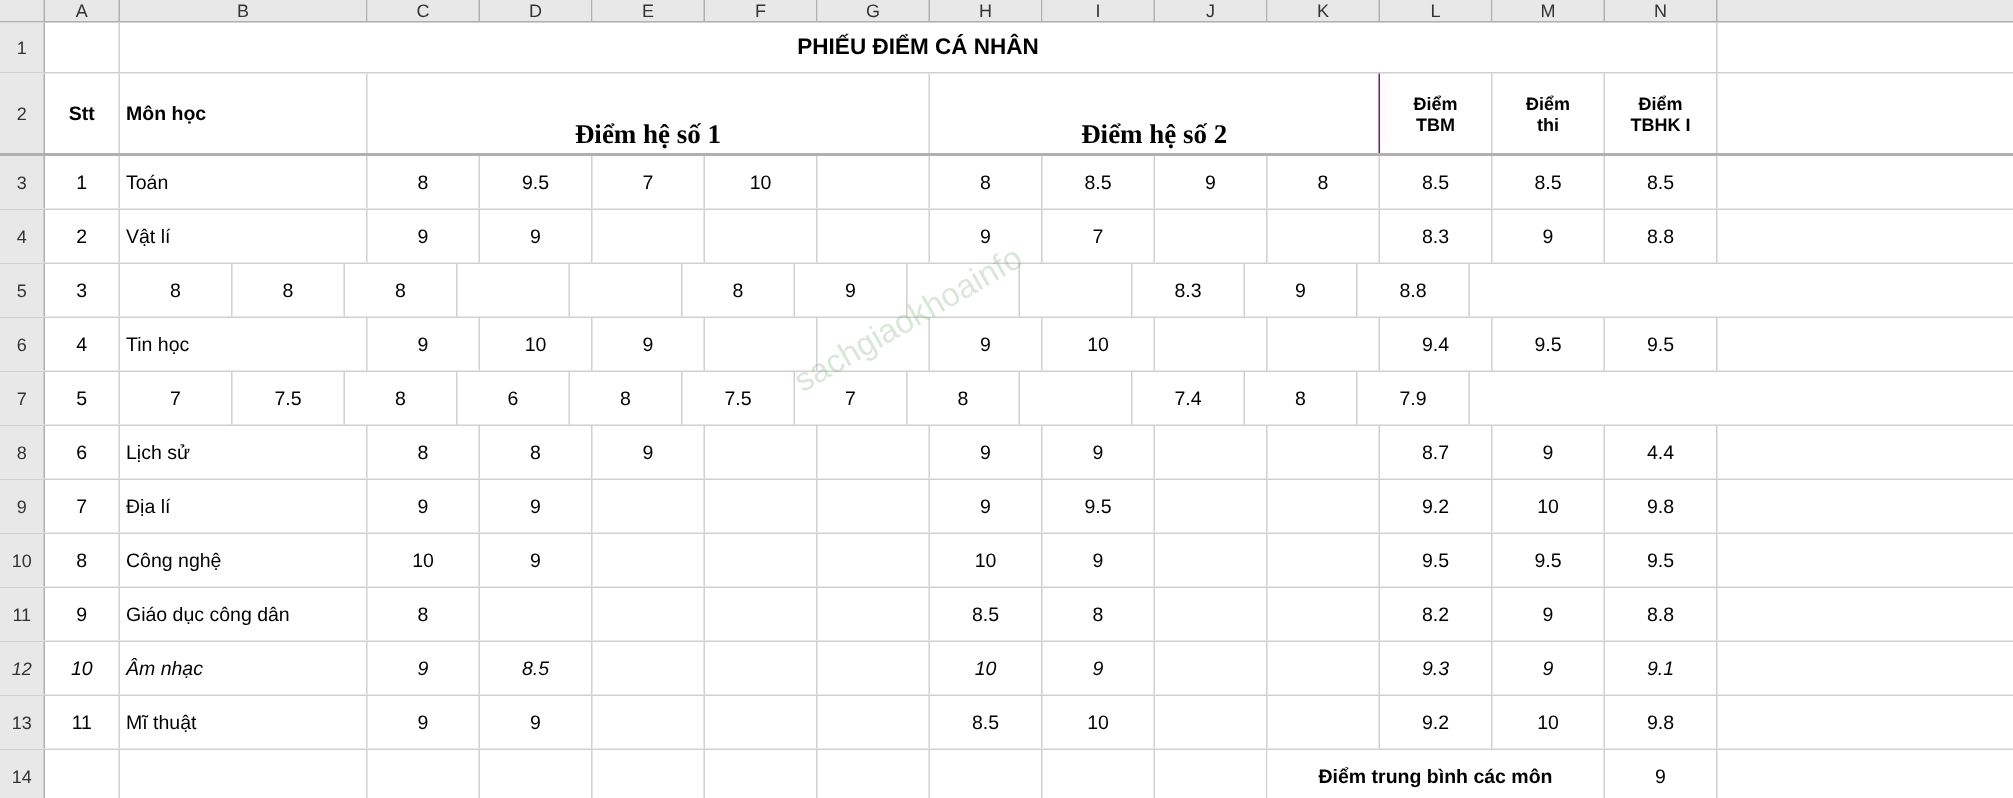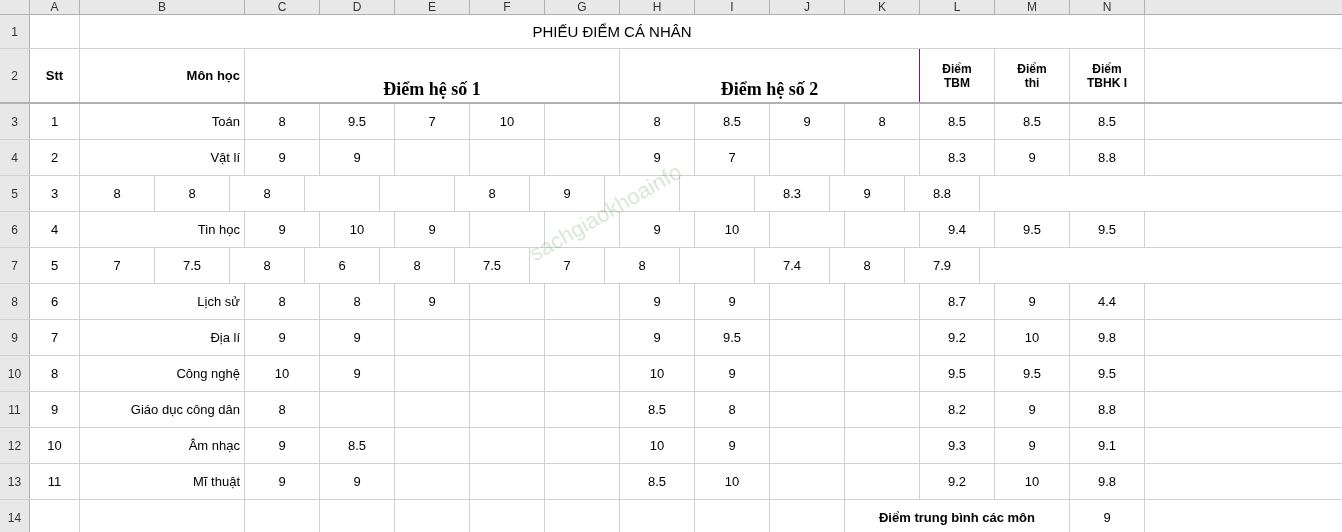--- a/index.html
+++ b/index.html
@@ -74,21 +74,21 @@
 
     .cell {
       border-right: 1px solid #d0d0d0;
       display: flex;
       align-items: center;
       padding: 2px 4px;
       font-size: 13px;
     }
 
     .cell.center { justify-content: center; }
-    .cell.left { justify-content: flex-end; }
+    .cell.left { justify-content: flex-start; }
     .cell.bold { font-weight: bold; }
 
     
     .col-A { width: 50px; min-width: 50px; }
     .col-B { width: 165px; min-width: 165px; }
     .col-C { width: 75px; min-width: 75px; }
     .col-D { width: 75px; min-width: 75px; }
     .col-E { width: 75px; min-width: 75px; }
     .col-F { width: 75px; min-width: 75px; }
     .col-G { width: 75px; min-width: 75px; }
@@ -98,21 +98,21 @@
     .col-K { width: 75px; min-width: 75px; }
     .col-L { width: 75px; min-width: 75px; }
     .col-M { width: 75px; min-width: 75px; }
     .col-N { width: 75px; min-width: 75px; }
 
     
     .merged-title {
       display: flex;
       align-items: center;
       justify-content: center;
-      font-weight: normal;
+      font-weight: bold;
       font-size: 15px;
     }
 
     .header-group {
       display: flex;
       align-items: flex-end;
       justify-content: center;
       text-align: center;
       font-size: 18px;
       font-family: Liberation Serif, serif;
@@ -338,21 +338,21 @@
           <div class="cell col-F center"></div>
           <div class="cell col-G center"></div>
           <div class="cell col-H center">8.5</div>
           <div class="cell col-I center">8</div>
           <div class="cell col-J center"></div>
           <div class="cell col-K center"></div>
           <div class="cell col-L center">8.2</div>
           <div class="cell col-M center">9</div>
           <div class="cell col-N center">8.8</div>
         </div>
-        <div class="sheet-row" style="min-height: 36px;">
+        <div class="sheet-row" style="min-height: 36px; font-style: italic;">
           <div class="row-num">12</div>
           <div class="cell col-A center">10</div>
           <div class="cell col-B left">Âm nhạc</div>
           <div class="cell col-C center">9</div>
           <div class="cell col-D center">8.5</div>
           <div class="cell col-E center"></div>
           <div class="cell col-F center"></div>
           <div class="cell col-G center"></div>
           <div class="cell col-H center">10</div>
           <div class="cell col-I center">9</div>

